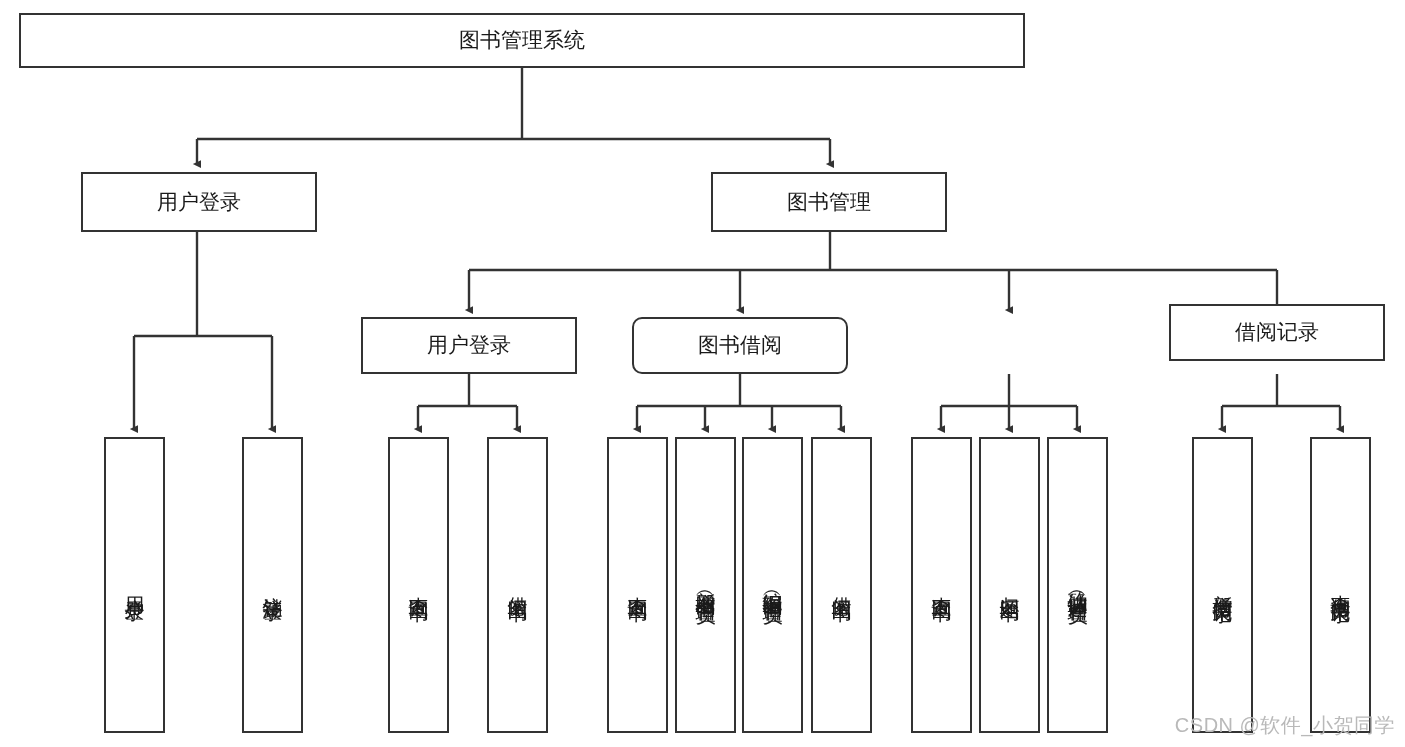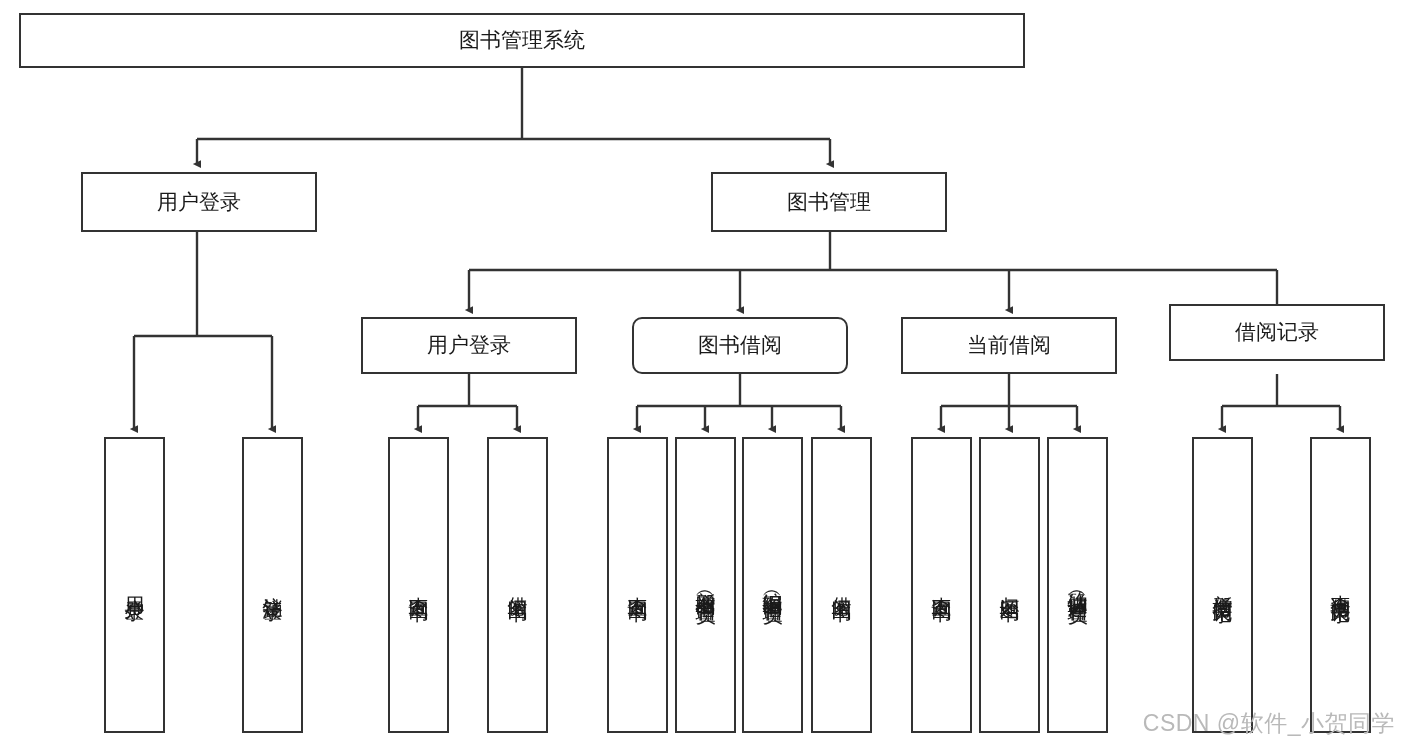--- a/index.html
+++ b/index.html
@@ -54,21 +54,21 @@
     text-orientation: upright;
     font-size: 20px;
     letter-spacing: 2px;
     line-height: 1.05;
     white-space: nowrap;
   }
   #watermark {
     position: absolute;
     right: 10px;
     bottom: 8px;
-    font-size: 23px;
+    font-size: 20px;
     color: #b9b9b9;
     letter-spacing: 0.5px;
     white-space: nowrap;
     user-select: none;
   }
 </style>
 </head>
 <body>
 
 <div id="diagram-root">
@@ -136,23 +136,20 @@
   </div>
 
   <div class="node horizontal" style="left:361px; top:317px; width:216px; height:57px;">
     <span class="node-label">用户登录</span>
   </div>
 
   <div class="node horizontal" style="left:632px; top:317px; width:216px; height:57px;border-radius:10px;">
     <span class="node-label">图书借阅</span>
   </div>
 
-  <div class="node horizontal" style="left:901px; top:317px; width:216px; height:57px;">
-    <span class="node-label">当前借阅</span>
-  </div>
 
   <div class="node horizontal" style="left:1169px; top:304px; width:216px; height:57px;">
     <span class="node-label">借阅记录</span>
   </div>
 
   <div class="node vertical" style="left:104px; top:437px; width:61px; height:296px;">
     <span class="node-label">用户登录</span>
   </div>
 
   <div class="node vertical" style="left:242px; top:437px; width:61px; height:296px;">

